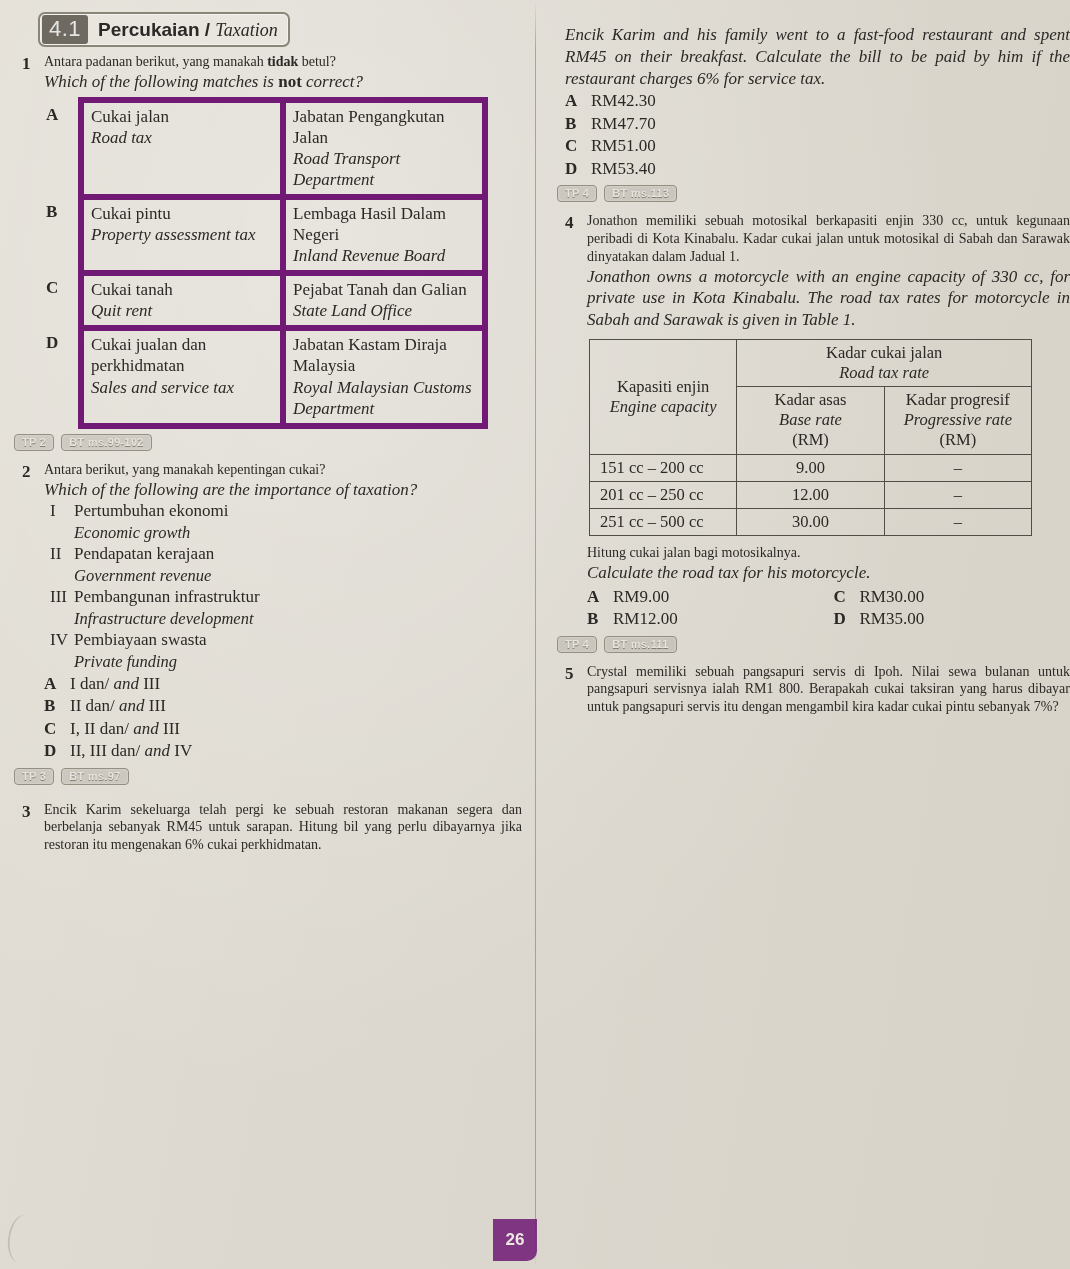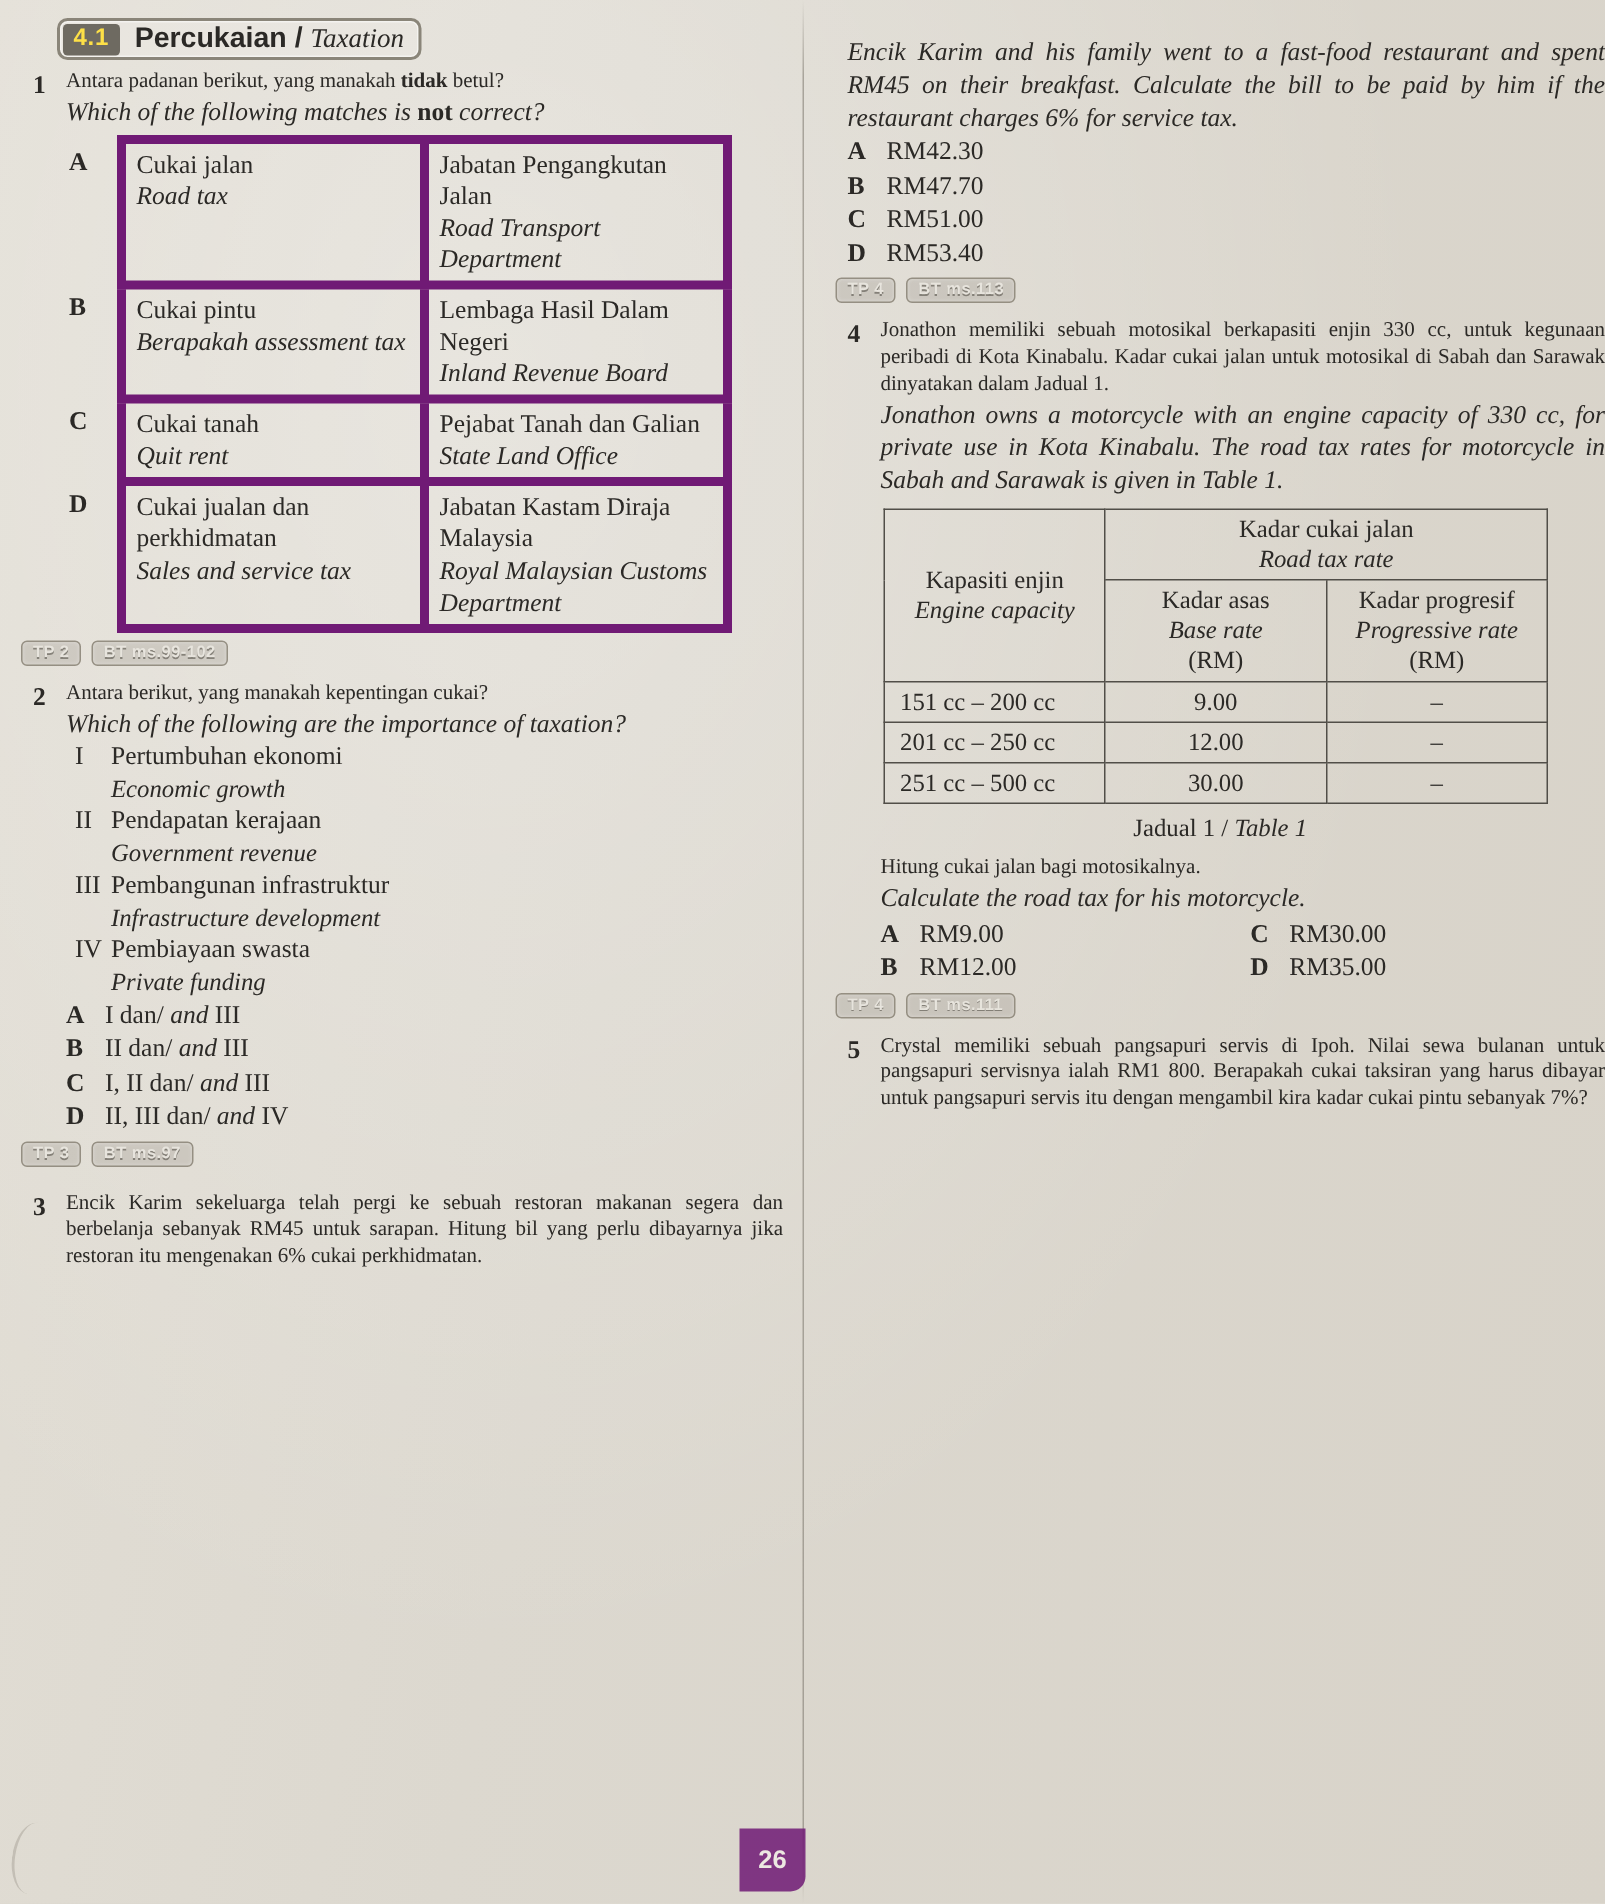--- a/index.html
+++ b/index.html
@@ -45,23 +45,23 @@
     align-items: center;
     border: 2px solid #8a8579;
     border-radius: 7px;
     padding: 1px 10px 1px 2px;
     margin: 2px 0 6px 24px;
     box-shadow: inset 0 0 0 1px rgba(255,255,255,0.5);
     background: rgba(255,255,255,0.12);
   }
   .sec-num {
     background: #6e6a61;
-    color: #fde047;
-    font-weight: bold;
-    font-size: 16px;
+    color: #e5e5e5;
+    font-weight: normal;
+    font-size: 22px;
     padding: 1px 7px 2px 7px;
     border-radius: 3px;
     letter-spacing: 0.5px;
     font-family: "Liberation Sans", sans-serif;
   }
   .sec-title {
     font-family: "Liberation Sans", sans-serif;
     font-weight: bold;
     font-size: 19px;
     margin-left: 10px;
@@ -280,21 +280,21 @@
       </td>
       <td>
         <span class="tml">Jabatan Pengangkutan Jalan</span>
         <span class="ten">Road Transport Department</span>
       </td>
     </tr>
     <tr>
       <td class="letter">B</td>
       <td>
         <span class="tml">Cukai pintu</span>
-        <span class="ten">Berapakah assessment tax</span>
+        <span class="ten">Property assessment tax</span>
       </td>
       <td>
         <span class="tml">Lembaga Hasil Dalam Negeri</span>
         <span class="ten">Inland Revenue Board</span>
       </td>
     </tr>
     <tr>
       <td class="letter">C</td>
       <td>
         <span class="tml">Cukai tanah</span>
@@ -471,21 +471,20 @@
       <td class="dash">–</td>
     </tr>
     <tr>
       <td class="cap">251 cc – 500 cc</td>
       <td class="val">30.00</td>
       <td class="dash">–</td>
     </tr>
   </tbody>
     </table>
 
-  <div class="table-caption"><span>Jadual 1 / </span><i>Table 1</i></div>
 
   <div style="margin-left:30px; margin-top:8px;">
     <p class="ml nojust">Hitung cukai jalan bagi motosikalnya.</p>
     <p class="en nojust">Calculate the road tax for his motorcycle.</p>
     <div class="opts-2col">
       <div class="opt">
         <span class="opt-letter">A</span>
         <span class="opt-text">RM9.00</span>
       </div>
       <div class="opt">

